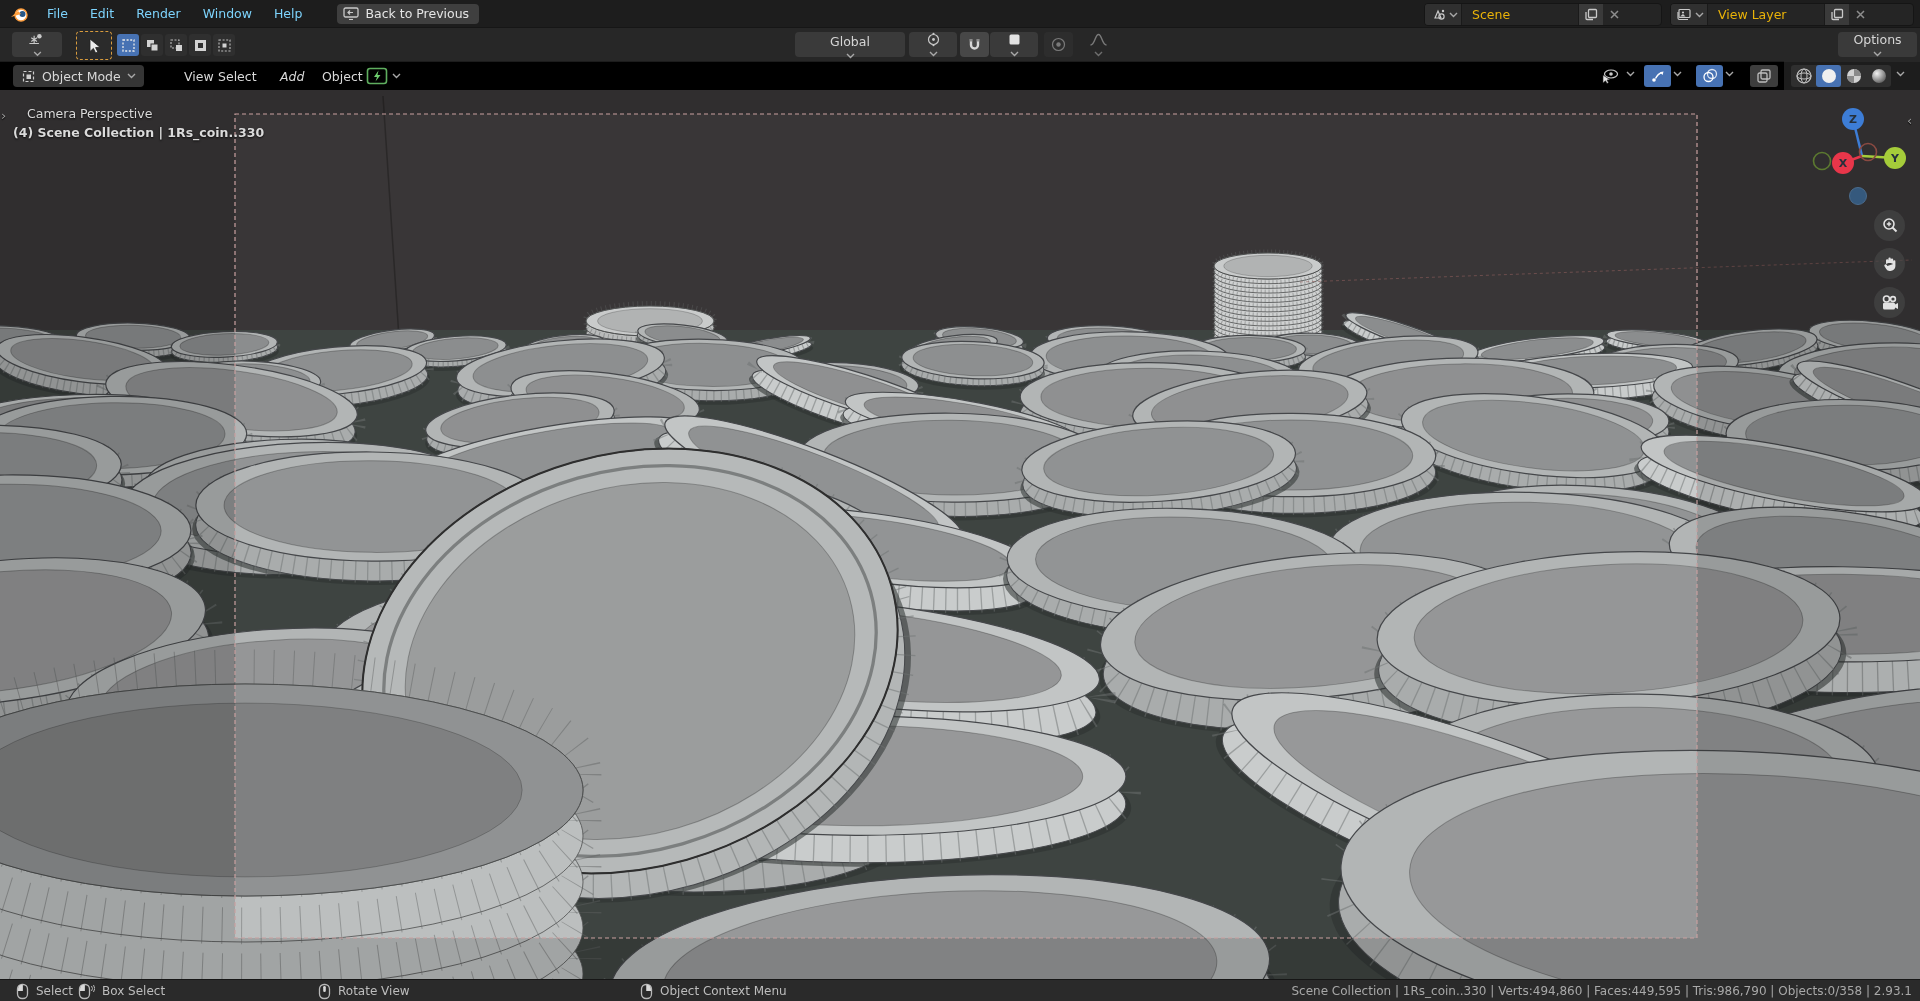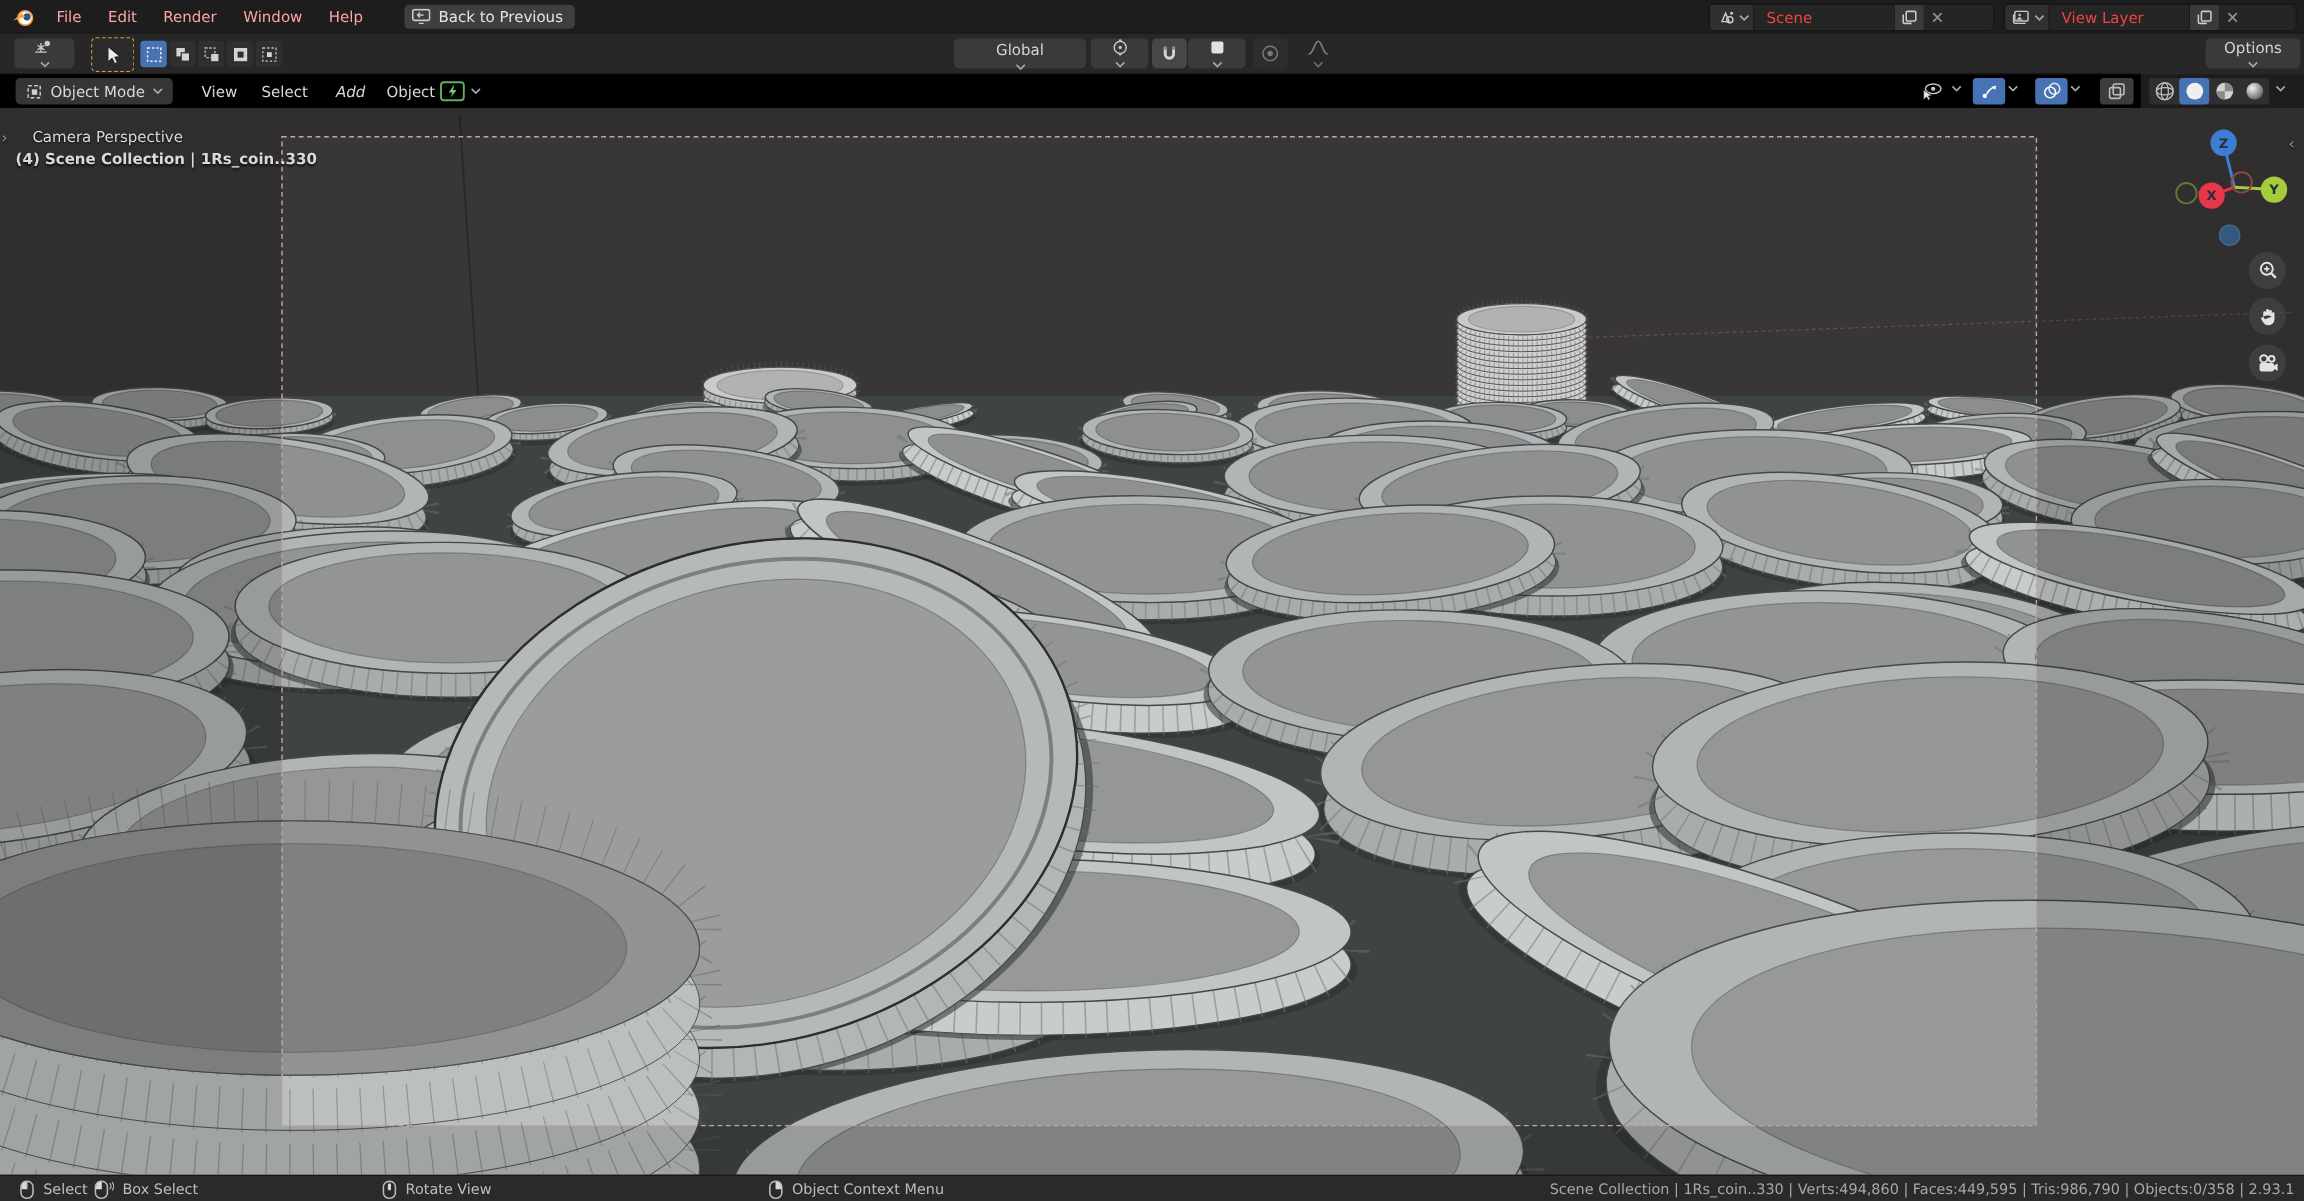--- a/index.html
+++ b/index.html
@@ -2,27 +2,27 @@
 <html><head>
 <meta charset="utf-8">
 <style>
   html,body{margin:0;padding:0;background:#1d1d1d;width:1920px;height:1001px;overflow:hidden;
     font-family:"DejaVu Sans","Liberation Sans",sans-serif;-webkit-font-smoothing:antialiased;}
   #app{position:relative;width:1920px;height:1001px;background:#1d1d1d;font-size:12.5px;color:#d8d8d8;}
   .abs{position:absolute;}
   
   #topbar{position:absolute;left:0;top:0;width:1920px;height:27px;background:#1d1d1d;display:flex;align-items:center;}
   #topbar-menus{display:flex;align-items:center;height:100%;}
-  .menu-item{padding:0 11px;height:100%;display:flex;align-items:center;color:#fca5a5;cursor:default;}
+  .menu-item{padding:0 11px;height:100%;display:flex;align-items:center;color:#7dd3fc;cursor:default;}
   #blender-logo{margin:0 6px 0 10px;display:flex;align-items:center;}
   #back-btn{margin-left:24px;background:#3f3f3f;border:1px solid #2a2a2a;border-radius:4px;height:20px;
     display:flex;align-items:center;gap:6px;padding:0 10px 0 6px;color:#e5e5e5;}
   .selector{position:absolute;top:3px;height:21px;display:flex;align-items:stretch;background:#252525;border-radius:4px;overflow:hidden;border:1px solid #151515;}
   .selector .icon-seg{background:#303030;display:flex;align-items:center;padding:0 3px 0 5px;gap:1px;border-right:1px solid #1a1a1a;}
-  .selector .name-seg{display:flex;align-items:center;padding:0 10px;color:#ef4444;min-width:96px;}
+  .selector .name-seg{display:flex;align-items:center;padding:0 10px;color:#eab308;min-width:96px;}
   .selector .copy-seg{background:#3a3a3a;display:flex;align-items:center;padding:0 5px;border-left:1px solid #1a1a1a;}
   .selector .x-seg{display:flex;align-items:center;padding:0 6px;color:#8b8b8b;}
   
   #toolbar{position:absolute;left:0;top:27px;width:1920px;height:34px;background:#272727;border-top:1px solid #161616;}
   .tbtn{position:absolute;top:4px;height:25px;background:#3a3a3a;border-radius:4px;display:flex;align-items:center;justify-content:center;gap:4px;flex-direction:column;}
   .flat{background:transparent;}
   #tool-active{border:1.5px dashed #d89b3d;background:#2b2b2b;}
   .selmode{width:22px;height:22px;top:6px;border-radius:3px;background:#2f2f2f;}
   .selmode.on{background:#4772b3;}
   #toolbar .label{color:#d5d5d5;}
@@ -248,21 +248,21 @@
           </svg>
         </span>
       <span>Object Mode</span>
       <span class="chev" id="mode-chev">
           <svg width="9" height="6" viewBox="0 0 9 6">
             <path d="M1 1 L4.5 4.5 L8 1" fill="none" stroke="#a8a8a8" stroke-width="1.4"></path>
           </svg>
         </span>
     </div>
     <div id="vheader-menus">
-        <div class="vmenu" style="left: 160px;">View</div>
+        <div class="vmenu" style="left: 176px;">View</div>
         <div class="vmenu" style="left: 210px;">Select</div>
         <div class="vmenu" style="left: 272px; font-style: italic;">Add</div>
         <div class="vmenu" style="left: 314px;">Object</div>
       </div>
     <div id="collection-btn">
       <span id="bolt-slot">
           <svg width="22" height="18" viewBox="0 0 22 18">
             <rect x="1.5" y="1.5" width="19" height="15" rx="2.5" fill="none" stroke="#5fae5f" stroke-width="1.6"></rect>
             <path d="M12.5 3.5 L8 10 H11 L9.5 14.5 L14.5 8 H11.5 Z" fill="#6ecf6e"></path>
           </svg>

